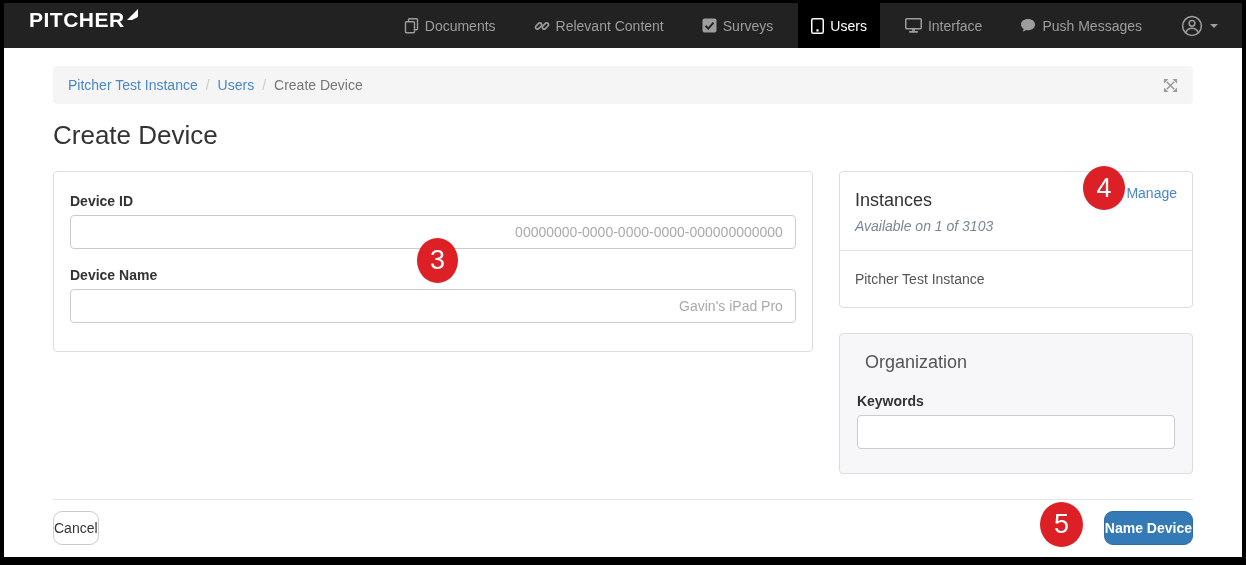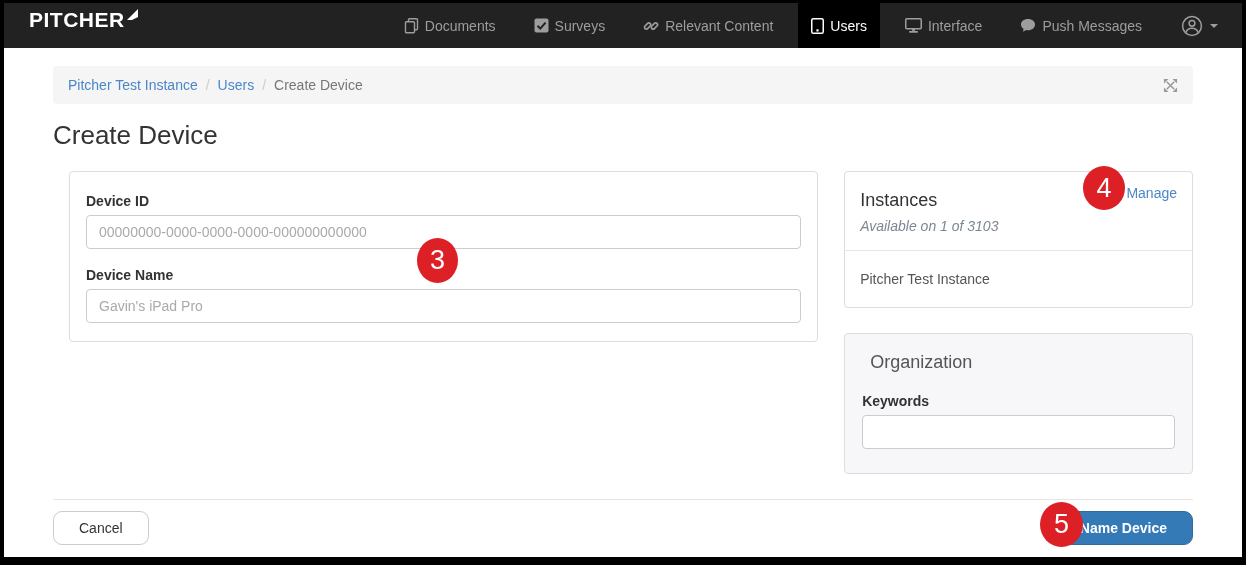--- a/index.html
+++ b/index.html
@@ -27,43 +27,43 @@
   .container { width:1140px; margin:0 auto; }
   .breadcrumb { margin-top:18px; background:#f5f5f5; border-radius:4px; padding:11px 15px;
                 font-size:14px; display:flex; align-items:center; color:#777; }
   .breadcrumb a { color:#4a87c8; text-decoration:none; cursor:pointer; }
   .breadcrumb .sep { color:#ccc; margin:0 8px; }
   .breadcrumb .expand { margin-left:auto; color:#999; display:inline-flex; cursor:pointer; }
   .page-title { font-size:26px; font-weight:400; color:#333; margin:16px 0 20px; }
   .content-row { display:flex; justify-content:space-between; align-items:flex-start; }
   
   .form-card { width:772px; box-sizing:border-box; border:1px solid #ddd; border-radius:4px;
-               padding:21px 16px 18px; background:#fff;margin-left:16px; }
+               padding:21px 16px 28px; background:#fff; }
   .form-group + .form-group { margin-top:18px; }
   label { display:block; font-size:14px; font-weight:bold; color:#333; margin-bottom:6px; }
   .text-input { width:100%; box-sizing:border-box; height:34px; padding:6px 12px; font-size:14px;
-                border:1px solid #ccc; border-radius:4px; color:#555; font-family:inherit; background:#fff; }
+                border:1px solid #ccc; border-radius:4px; color:#555; font-family:inherit; background:#fff;text-align:right; }
   .text-input::placeholder { color:#aaa; opacity:1; }
   
   .side-col { width:360px;padding-left:26px; }
   .instances-card { position:relative; border:1px solid #ddd; border-radius:4px; background:#fff; }
   .instances-header { padding:18px 15px 16px; }
   .instances-title { font-size:18px; font-weight:400; color:#333; }
   .instances-sub { margin-top:7px; font-size:14px; color:#7b8794;font-style:italic; }
   .manage-link { position:absolute; top:13px; right:15px; font-size:14px; color:#4a87c8;
                  text-decoration:none; cursor:pointer; }
   .instances-list { border-top:1px solid #e5e5e5; }
   .instance-item { padding:20px 15px; font-size:14px; color:#555; cursor:pointer; }
   .org-card { margin-top:25px; border:1px solid #ddd; border-radius:4px; background:#f7f7f9;
               padding:18px 17px 24px; box-sizing:border-box; }
   .org-title { font-size:18px; font-weight:400; color:#555; margin-bottom:20px;margin-left:8px; }
   
   .footer-hr { border:none; border-top:1px solid #e5e5e5; margin:25px 0 0; }
   .footer-row { display:flex; justify-content:space-between; margin-top:11px; }
-  .btn { font-size:14px; padding:6px 25px; border-radius:9px; cursor:pointer; font-family:inherit; height:34px; }
+  .btn { font-size:14px; padding:6px 0; border-radius:9px; cursor:pointer; font-family:inherit; height:34px; }
   .btn-cancel { background:#fff; border:1px solid #ccc; color:#333; }
   .btn-save { background:#337ab7; border:1px solid #2e6da4; color:#fff; font-weight:bold; }
   
   .annotation { position:absolute; border-radius:50%; background:#dd1f26; color:#fff;
                 display:flex; align-items:center; justify-content:center; font-size:27px; z-index:10; }
   .ann-3 { left:413px; top:235px; width:41px; height:45px; }
   .ann-4 { left:1079px; top:163px; width:42px; height:44px; }
   .ann-5 { left:1036px; top:499px; width:43px; height:45px; }
 </style>
 </head>
@@ -83,37 +83,37 @@
       <span class="nav-icon">
         <svg width="15" height="16" viewBox="0 0 15 16">
             <rect x="4.5" y="0.75" width="9" height="11" rx="1" fill="none" stroke="currentColor" stroke-width="1.4"></rect>
             <rect x="1.5" y="3.75" width="9" height="11" rx="1" fill="#222" stroke="currentColor" stroke-width="1.4"></rect>
           </svg>
       </span>
       <span>Documents</span>
     </a>
     <a class="nav-item">
       <span class="nav-icon">
-        <svg width="15" height="15" viewBox="0 0 15 15">
-            <rect x="0.5" y="0.5" width="14" height="14" rx="2" fill="currentColor"></rect>
-            <path d="M3.5 7.8 L6.3 10.6 L11.5 4.6" stroke="#222" stroke-width="2" fill="none"></path>
-          </svg>
-      </span>
-      <span>Surveys</span>
-    </a>
-    <a class="nav-item">
-      <span class="nav-icon">
         <svg width="16" height="16" viewBox="0 0 16 16">
             <g fill="none" stroke="currentColor" stroke-width="1.7">
               <rect x="1" y="6.2" width="7.2" height="3.6" rx="1.8" transform="rotate(-45 4.6 8)"></rect>
               <rect x="7.8" y="6.2" width="7.2" height="3.6" rx="1.8" transform="rotate(-45 11.4 8)"></rect>
             </g>
           </svg>
       </span>
       <span>Relevant Content</span>
+    </a>
+    <a class="nav-item">
+      <span class="nav-icon">
+        <svg width="15" height="15" viewBox="0 0 15 15">
+            <rect x="0.5" y="0.5" width="14" height="14" rx="2" fill="currentColor"></rect>
+            <path d="M3.5 7.8 L6.3 10.6 L11.5 4.6" stroke="#222" stroke-width="2" fill="none"></path>
+          </svg>
+      </span>
+      <span>Surveys</span>
     </a>
     <a class="nav-item active">
       <span class="nav-icon">
         <svg width="13" height="16" viewBox="0 0 13 16">
             <rect x="0.75" y="0.75" width="11.5" height="14.5" rx="1.6" fill="none" stroke="currentColor" stroke-width="1.5"></rect>
             <rect x="5.4" y="11.3" width="2.2" height="2.2" fill="currentColor"></rect>
           </svg>
       </span>
       <span>Users</span>
     </a>

